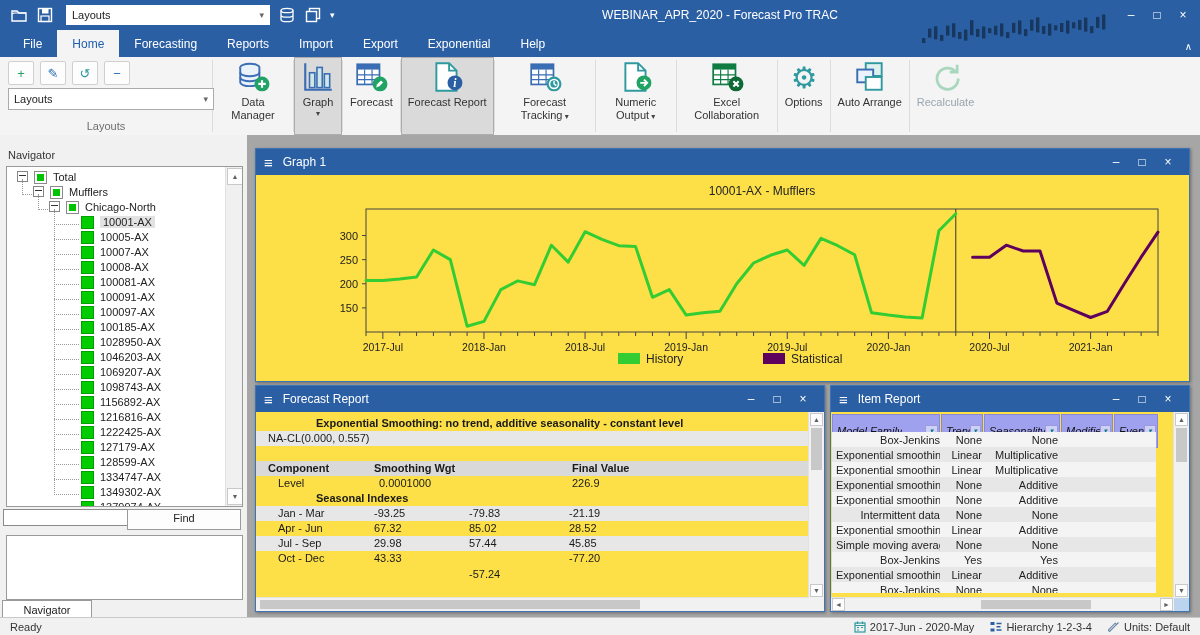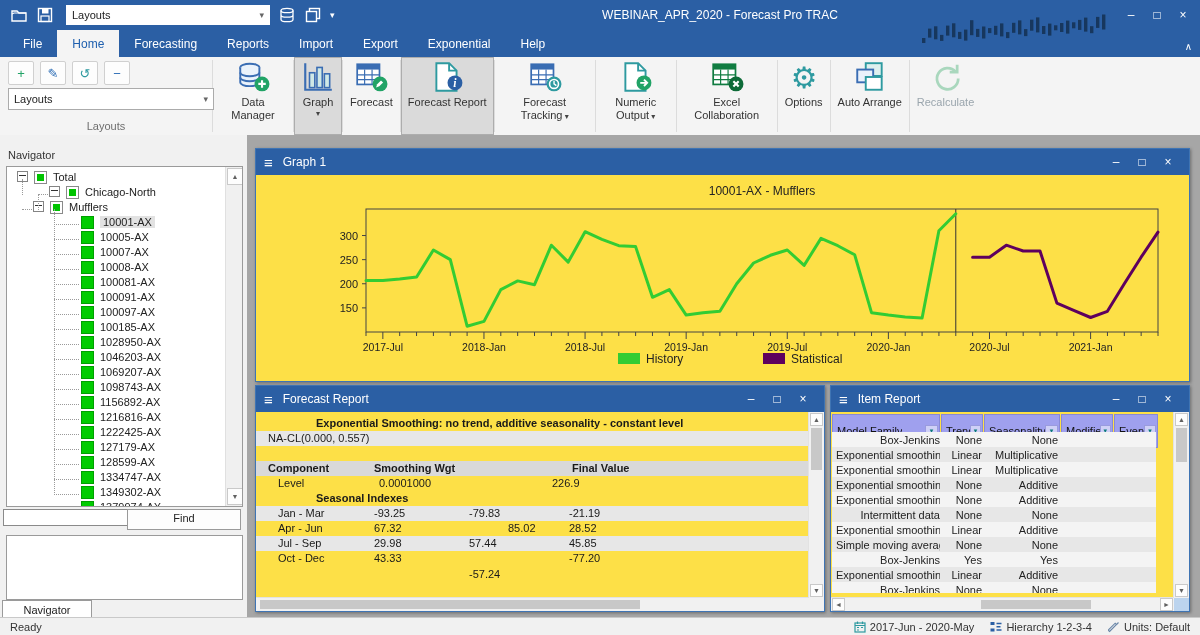--- a/index.html
+++ b/index.html
@@ -74,21 +74,21 @@
   .win-fr{left:8px;top:250px;width:568px;height:225px;}
   .win-ir{left:583px;top:250px;width:358px;height:225px;}
   
   .fr-rows{position:absolute;left:0;top:4px;right:15px;bottom:13px;}
   .fr-row{height:15px;position:relative;color:#1a1a1a;}
   .fr-row.gray{background:#e7e7e7;}
   .fr-row.header{background:#d9d9d9;font-weight:bold;}
   .fr-row.bold{font-weight:bold;margin-left:48px;}
   .fr-cell{position:absolute;top:1px;white-space:nowrap;}
   
-  .ir-header{position:absolute;left:1px;top:2px;display:flex;height:34px;}
+  .ir-header{position:absolute;left:1px;top:2px;display:flex;height:34px;font-style:italic;}
   .ir-hcell{background:#9fa0ee;border:1px solid #8789d6;margin-right:1px;display:flex;align-items:center;padding-left:4px;color:#111;position:relative;box-sizing:border-box;}
   .ir-dd{margin-left:auto;margin-right:1px;width:13px;height:13px;background:#cfd0f7;border:1px solid #9a9bde;color:#0b7a7a;font-size:7px;display:flex;align-items:center;justify-content:center;box-sizing:border-box;}
   .ir-rows{position:absolute;left:1px;top:20px;width:324px;height:161px;overflow:hidden;}
   .ir-row{display:flex;height:15px;align-items:center;color:#222;}
   .ir-row.odd{background:#f4f4f4;}
   .ir-row.even{background:#e7e7e7;}
   .ir-cell{padding-left:4px;box-sizing:border-box;white-space:nowrap;overflow:hidden;flex:none;}
   
   .vsb{position:absolute;top:0;right:0;bottom:13px;width:15px;background:#f1f1f1;border-left:1px solid #e2e2e2;}
   .vsb .sb-up{position:absolute;top:1px;left:1px;}
@@ -315,29 +315,29 @@
 
   <div class="leftpanel">
     <div class="nav-label">Navigator</div>
     <div class="treebox">
       <div class="tree-rows" id="tree-rows">
           <div class="trow l0">
             <span class="expbox"></span>
             <span class="node-parent"></span>
             <span class="lbl">Total</span>
           </div>
+          <div class="trow l1">
+            <span class="expbox"></span>
+            <span class="node-parent"></span>
+            <span class="lbl">Mufflers</span>
+          </div>
           <div class="trow l2">
             <span class="expbox"></span>
             <span class="node-parent"></span>
             <span class="lbl">Chicago-North</span>
-          </div>
-          <div class="trow l1">
-            <span class="expbox"></span>
-            <span class="node-parent"></span>
-            <span class="lbl">Mufflers</span>
           </div>
           <div class="trow leaf">
             <span class="node-leaf"></span>
             <span class="lbl selected">10001-AX</span>
           </div>
           <div class="trow leaf">
             <span class="node-leaf"></span>
             <span class="lbl">10005-AX</span>
           </div>
           <div class="trow leaf">
@@ -538,35 +538,35 @@
             </div>
             <div class="fr-row "></div>
             <div class="fr-row header">
               <span class="fr-cell" style="left: 12px;">Component</span>
               <span class="fr-cell" style="left: 118px;">Smoothing Wgt</span>
               <span class="fr-cell" style="left: 316px;">Final Value</span>
             </div>
             <div class="fr-row ">
               <span class="fr-cell" style="left: 22px;">Level</span>
               <span class="fr-cell" style="left: 123px;">0.0001000</span>
-              <span class="fr-cell" style="left: 296px;">226.9</span>
+              <span class="fr-cell" style="left: 316px;">226.9</span>
             </div>
             <div class="fr-row bold">
               <span class="fr-cell" style="left: 12px;">Seasonal Indexes</span>
             </div>
             <div class="fr-row gray">
               <span class="fr-cell" style="left: 22px;">Jan - Mar</span>
               <span class="fr-cell" style="left: 118px;">-93.25</span>
               <span class="fr-cell" style="left: 213px;">-79.83</span>
               <span class="fr-cell" style="left: 313px;">-21.19</span>
             </div>
             <div class="fr-row ">
               <span class="fr-cell" style="left: 22px;">Apr - Jun</span>
               <span class="fr-cell" style="left: 118px;">67.32</span>
-              <span class="fr-cell" style="left: 213px; margin-left: 39px;">85.02</span>
+              <span class="fr-cell" style="left: 213px;">85.02</span>
               <span class="fr-cell" style="left: 313px;">28.52</span>
             </div>
             <div class="fr-row gray">
               <span class="fr-cell" style="left: 22px;">Jul - Sep</span>
               <span class="fr-cell" style="left: 118px;">29.98</span>
               <span class="fr-cell" style="left: 213px;">57.44</span>
               <span class="fr-cell" style="left: 313px;">45.85</span>
             </div>
             <div class="fr-row ">
               <span class="fr-cell" style="left: 22px;">Oct - Dec</span>

